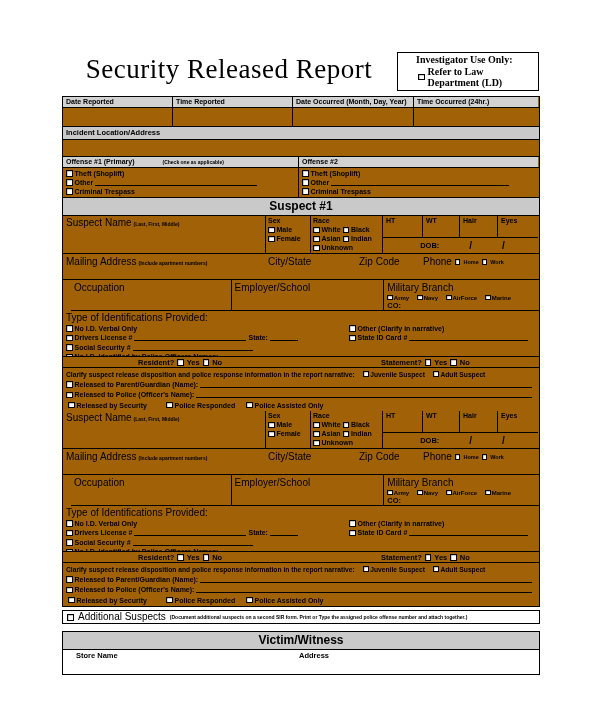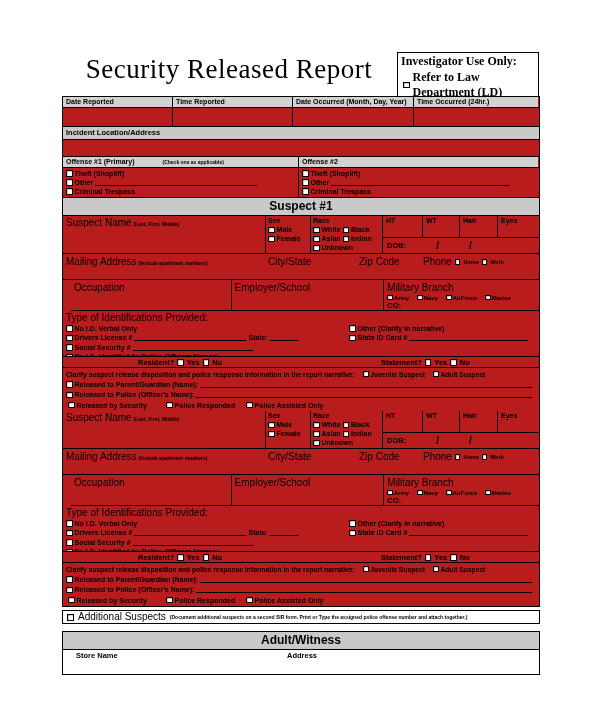--- a/index.html
+++ b/index.html
@@ -6,26 +6,26 @@
   html,body { width: 600px; height: 720px; }
   body { background: #ffffff; font-family: "Liberation Sans", sans-serif; color: #000; }
   .page { position: relative; width: 600px; height: 720px; background: #fff; overflow: hidden; }
 
   
   .title { position: absolute; left: 60px; top: 54px; width: 338px; text-align: center;
            font-family: "Liberation Serif", serif; font-weight: 400; font-size: 27px; letter-spacing: .5px; }
   .gobox { position: absolute; left: 397px; top: 52px; width: 142px; border: 1.5px solid #000; background:#fff; }
   .gobox .gcell1 { height: 26px; border-bottom: 1.5px solid #000; padding: 1px 3px;
                    font-family: "Liberation Serif", serif; font-weight: 700; font-size: 7.5px; }
-  .gobox .gcell2 { padding: 1px 3px 2px; font-family: "Liberation Serif", serif; font-weight: 700; font-size: 12px; }
+  .gobox .gcell2 { padding: 1px 3px 2px; font-family: "Liberation Serif", serif; font-weight: 700; font-size: 10px; margin-left: 15px; }
   .gobox .refer  { display: flex; align-items: center; gap: 3px; margin-top: 1px; padding-left: 2px; }
 
   
   .form { position: absolute; left: 62px; top: 96px; width: 478px; font-size: 7px; }
-  .block { border: 1.5px solid #000; background: #b91c1c; }
+  .block { border: 1.5px solid #000; background: #a16207; }
   .row { position: relative; display: flex; border-bottom: 1px solid #000; overflow: hidden; }
   .row:last-child { border-bottom: none; }
   .bar { background: var(--bar, #c9c9c9); font-weight: 700; font-size: 12px; text-align: center;
          padding: 1px 0 2px; border-bottom: 1px solid #000; }
   .bar.left { text-align: left; padding-left: 3px; font-size: 7.5px; }
   .lbl  { font-weight: 400; font-size: 10px; line-height: 1.15; }
   .lbl7 { font-weight: 700; font-size: 7px; line-height: 1.2; }
   .tiny { font-weight: 700; font-size: 5px; }
   .cb { display: inline-block; flex: none; width: 6.5px; height: 6.5px; border: 1px solid #000;
         background: #fff; vertical-align: -1px; box-shadow: inset .5px .5px 0 #999; }
@@ -51,21 +51,21 @@
   
   .identity { height: 38px; }
   .c-name { width: 203px; border-right: 1px solid #000; padding: 1px 3px; }
   .c-sex  { width: 45px;  border-right: 1px solid #000; padding: 1px 2px; }
   .c-race { width: 72px;  border-right: 1px solid #000; padding: 1px 2px; }
   .c-right { width: 155px; display: flex; flex-direction: column; }
   .c-right .toprow { display: flex; flex: 1; border-bottom: 1px solid #000; }
   .c-right .toprow .hc { border-right: 1px solid #000; font-weight: 700; font-size: 7px; padding: 1px 3px; }
   .hw1 { width: 40px; } .hw2 { width: 37px; } .hw3 { width: 38px; } .hw4 { width: 40px; border-right: none !important; }
   .c-right .dobrow { height: 15px; display: flex; align-items: center; padding-left: 4px;
-                     font-weight: 700; font-size: 7.5px; }
+                     font-weight: 700; font-size: 7.5px; justify-content: center; }
   .slash { margin-left: 30px; font-weight: 700; font-size: 10px; }
 
   
   .mailing { height: 26px; display: block; }
   .mailing .pos { position: absolute; top: 2px; white-space: nowrap; }
 
   
   .occupation { height: 31px; margin-left: 8px; }
   .o1 { width: 163px; border-right: 1px solid #000; padding: 2px 3px; }
   .o2 { width: 155px; border-right: 1px solid #000; padding: 2px 3px; }
@@ -553,20 +553,20 @@
 </div>
     </div>
 
     <div class="additional">
       <span class="cb"></span>
       <span class="lbl">Additional Suspects</span>
       <span class="tiny">(Document additional suspects on a second SIR form.  Print or Type the assigned police offense number and attach together.)</span>
     </div>
 
     <div class="victim">
-      <div class="bar">Adult/Witness</div>
+      <div class="bar">Victim/Witness</div>
       <div class="vlabels">
         <span class="pos" style="left:13px">Store Name</span>
-        <span class="pos" style="left:224px">Address</span>
+        <span class="pos" style="left:236px">Address</span>
       </div>
     </div>
   </div>
 </div>
 
 </body></html>

